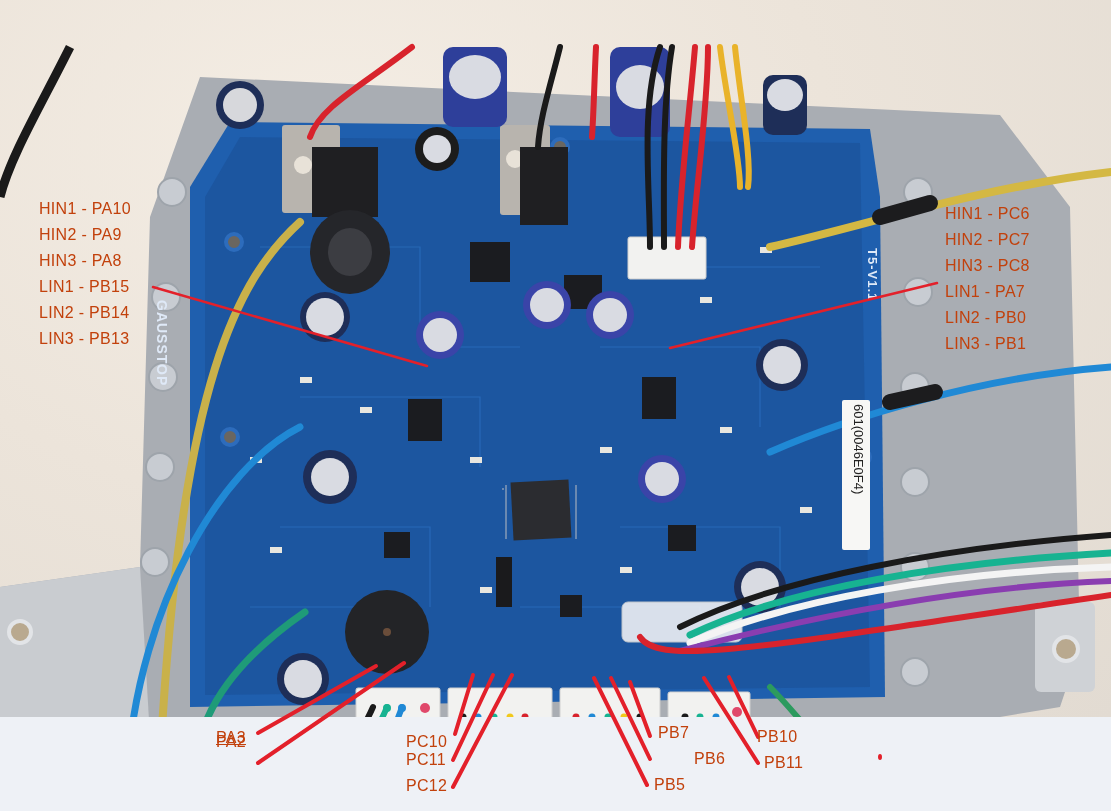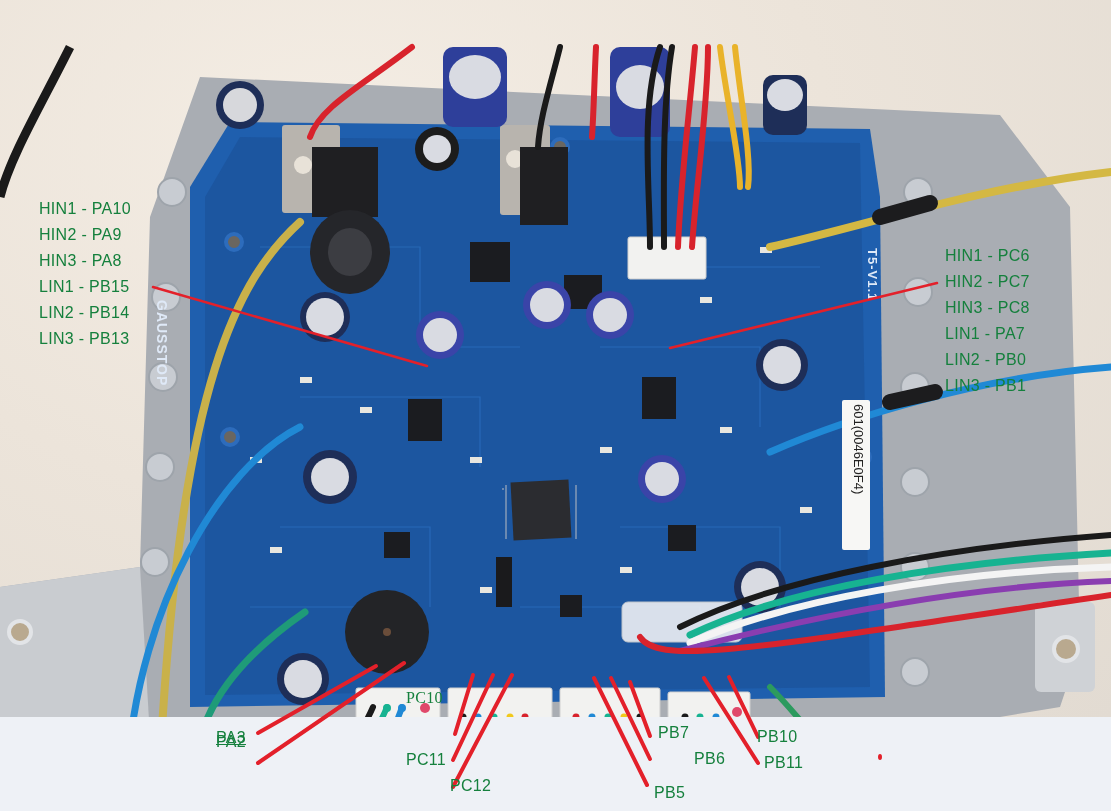--- a/index.html
+++ b/index.html
@@ -5,21 +5,21 @@
   * { box-sizing: border-box; margin: 0; padding: 0; }
   html, body { width: 1111px; height: 811px; overflow: hidden; background: #eef1f6; }
   body { position: relative; font-family: "Liberation Sans", sans-serif; }
 
   #photo { position: absolute; left: 0; top: 0; width: 1111px; height: 717px; overflow: hidden;
            background: radial-gradient(ellipse at 30% 20%, #f4ede4 0%, #ece4da 45%, #e2dbd2 100%); }
   #caption-band { position: absolute; left: 0; top: 717px; width: 1111px; height: 94px; background: #eef1f6; }
 
   .svg-layer { position: absolute; left: 0; top: 0; width: 1111px; height: 811px; }
 
-  .label { position: absolute; color: #15803d; font-size: 16px; line-height: 26px; letter-spacing: 0.3px; white-space: nowrap; }
+  .label { position: absolute; color: #c2410c; font-size: 16px; line-height: 26px; letter-spacing: 0.3px; white-space: nowrap; }
   .label-list { position: absolute; }
   .label-list .label { position: static; display: block; }
 
   .silk { position: absolute; color: #dfe9f7; font-family: "Liberation Sans", sans-serif; font-weight: bold; }
   .sticker { position: absolute; background: #f7f7f5; color: #222; border-radius: 2px;
              font-family: "Liberation Sans Narrow", "Liberation Sans", sans-serif; }
 </style>
 </head>
 <body>
 
@@ -273,34 +273,34 @@
 
 <div class="label-list" style="left:39px;top:196px;">
   <span class="label">HIN1 - PA10</span>
   <span class="label">HIN2 - PA9</span>
   <span class="label">HIN3 - PA8</span>
   <span class="label">LIN1 - PB15</span>
   <span class="label">LIN2 - PB14</span>
   <span class="label">LIN3 - PB13</span>
 </div>
 
-<div class="label-list" style="left:945px;top:201px;margin-top:42px;">
+<div class="label-list" style="left:945px;top:201px;">
   <span class="label">HIN1 - PC6</span>
   <span class="label">HIN2 - PC7</span>
   <span class="label">HIN3 - PC8</span>
   <span class="label">LIN1 - PA7</span>
   <span class="label">LIN2 - PB0</span>
   <span class="label">LIN3 - PB1</span>
 </div>
 
 <span class="label" style="left:216px;top:725px;text-decoration:underline;">PA3</span>
 <span class="label" style="left:216px;top:729px;">PA2</span>
 
-<span class="label" style="left:406px;top:685px;font-family:Liberation Serif, serif;">PC10</span>
+<span class="label" style="left:406px;top:729px;">PC10</span>
 <span class="label" style="left:406px;top:747px;">PC11</span>
-<span class="label" style="left:406px;top:773px;margin-left:44px;">PC12</span>
+<span class="label" style="left:406px;top:773px;">PC12</span>
 
 <span class="label" style="left:658px;top:720px;">PB7</span>
 <span class="label" style="left:694px;top:746px;">PB6</span>
-<span class="label" style="left:654px;top:772px;margin-top:8px;">PB5</span>
+<span class="label" style="left:654px;top:772px;">PB5</span>
 
 <span class="label" style="left:757px;top:724px;">PB10</span>
 <span class="label" style="left:764px;top:750px;">PB11</span>
 
 </body></html>

